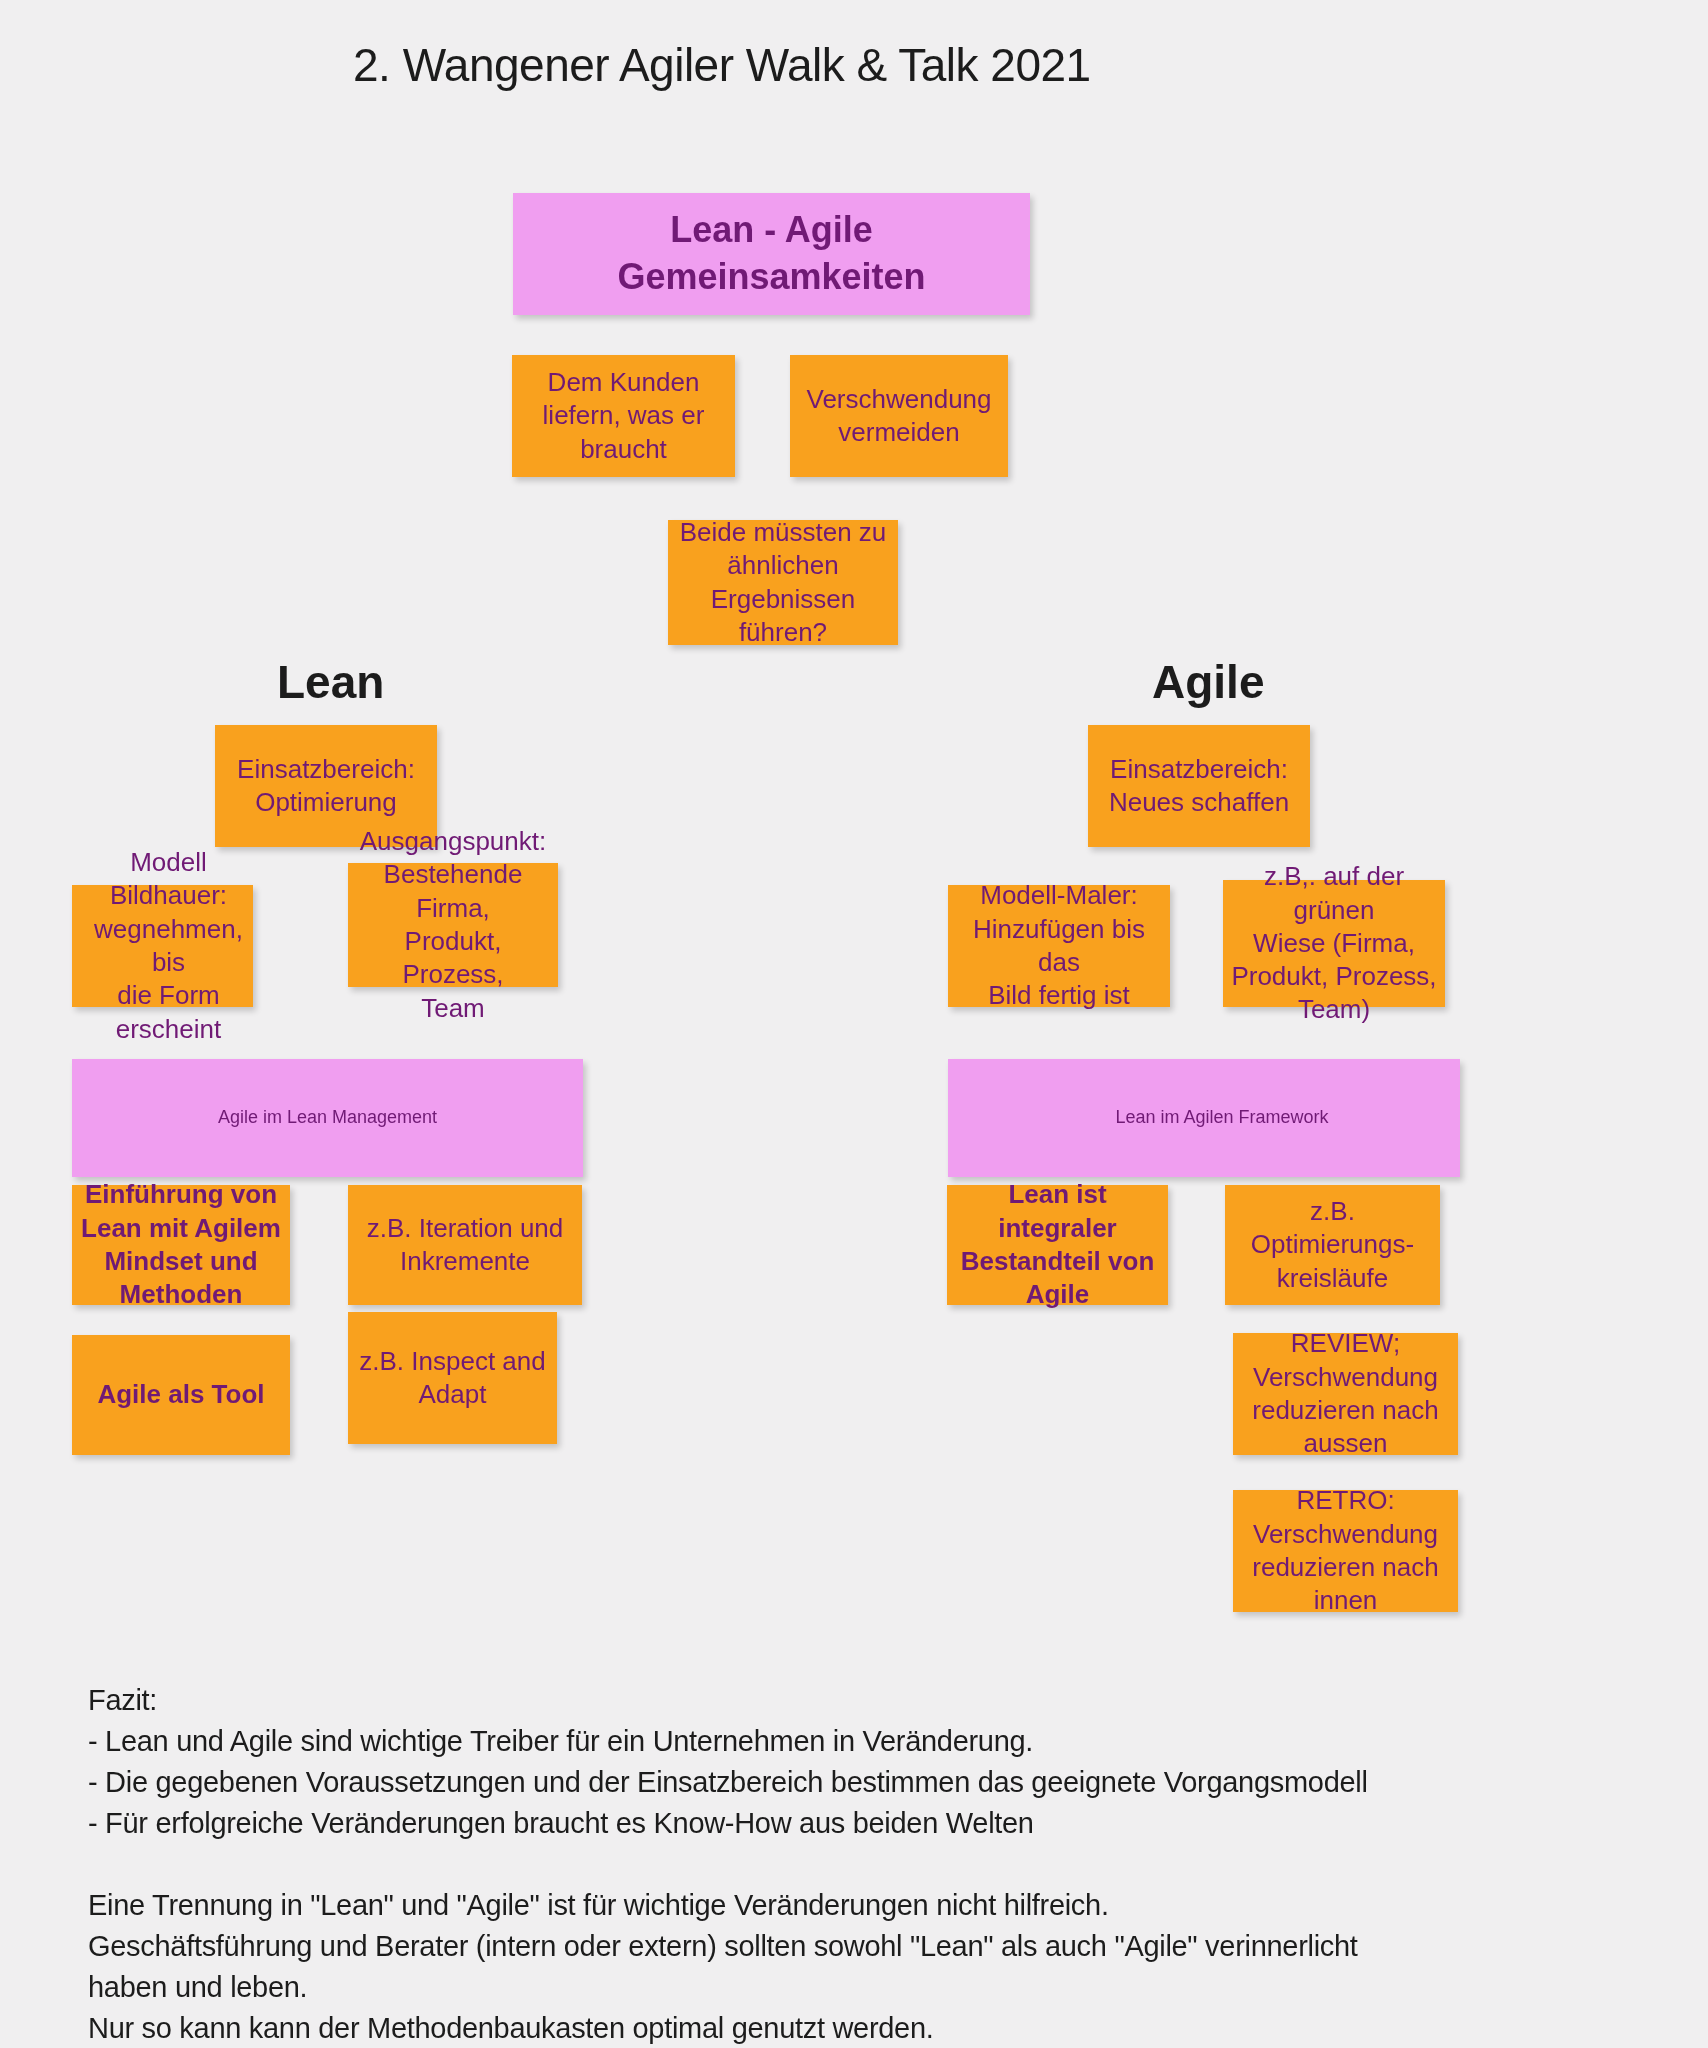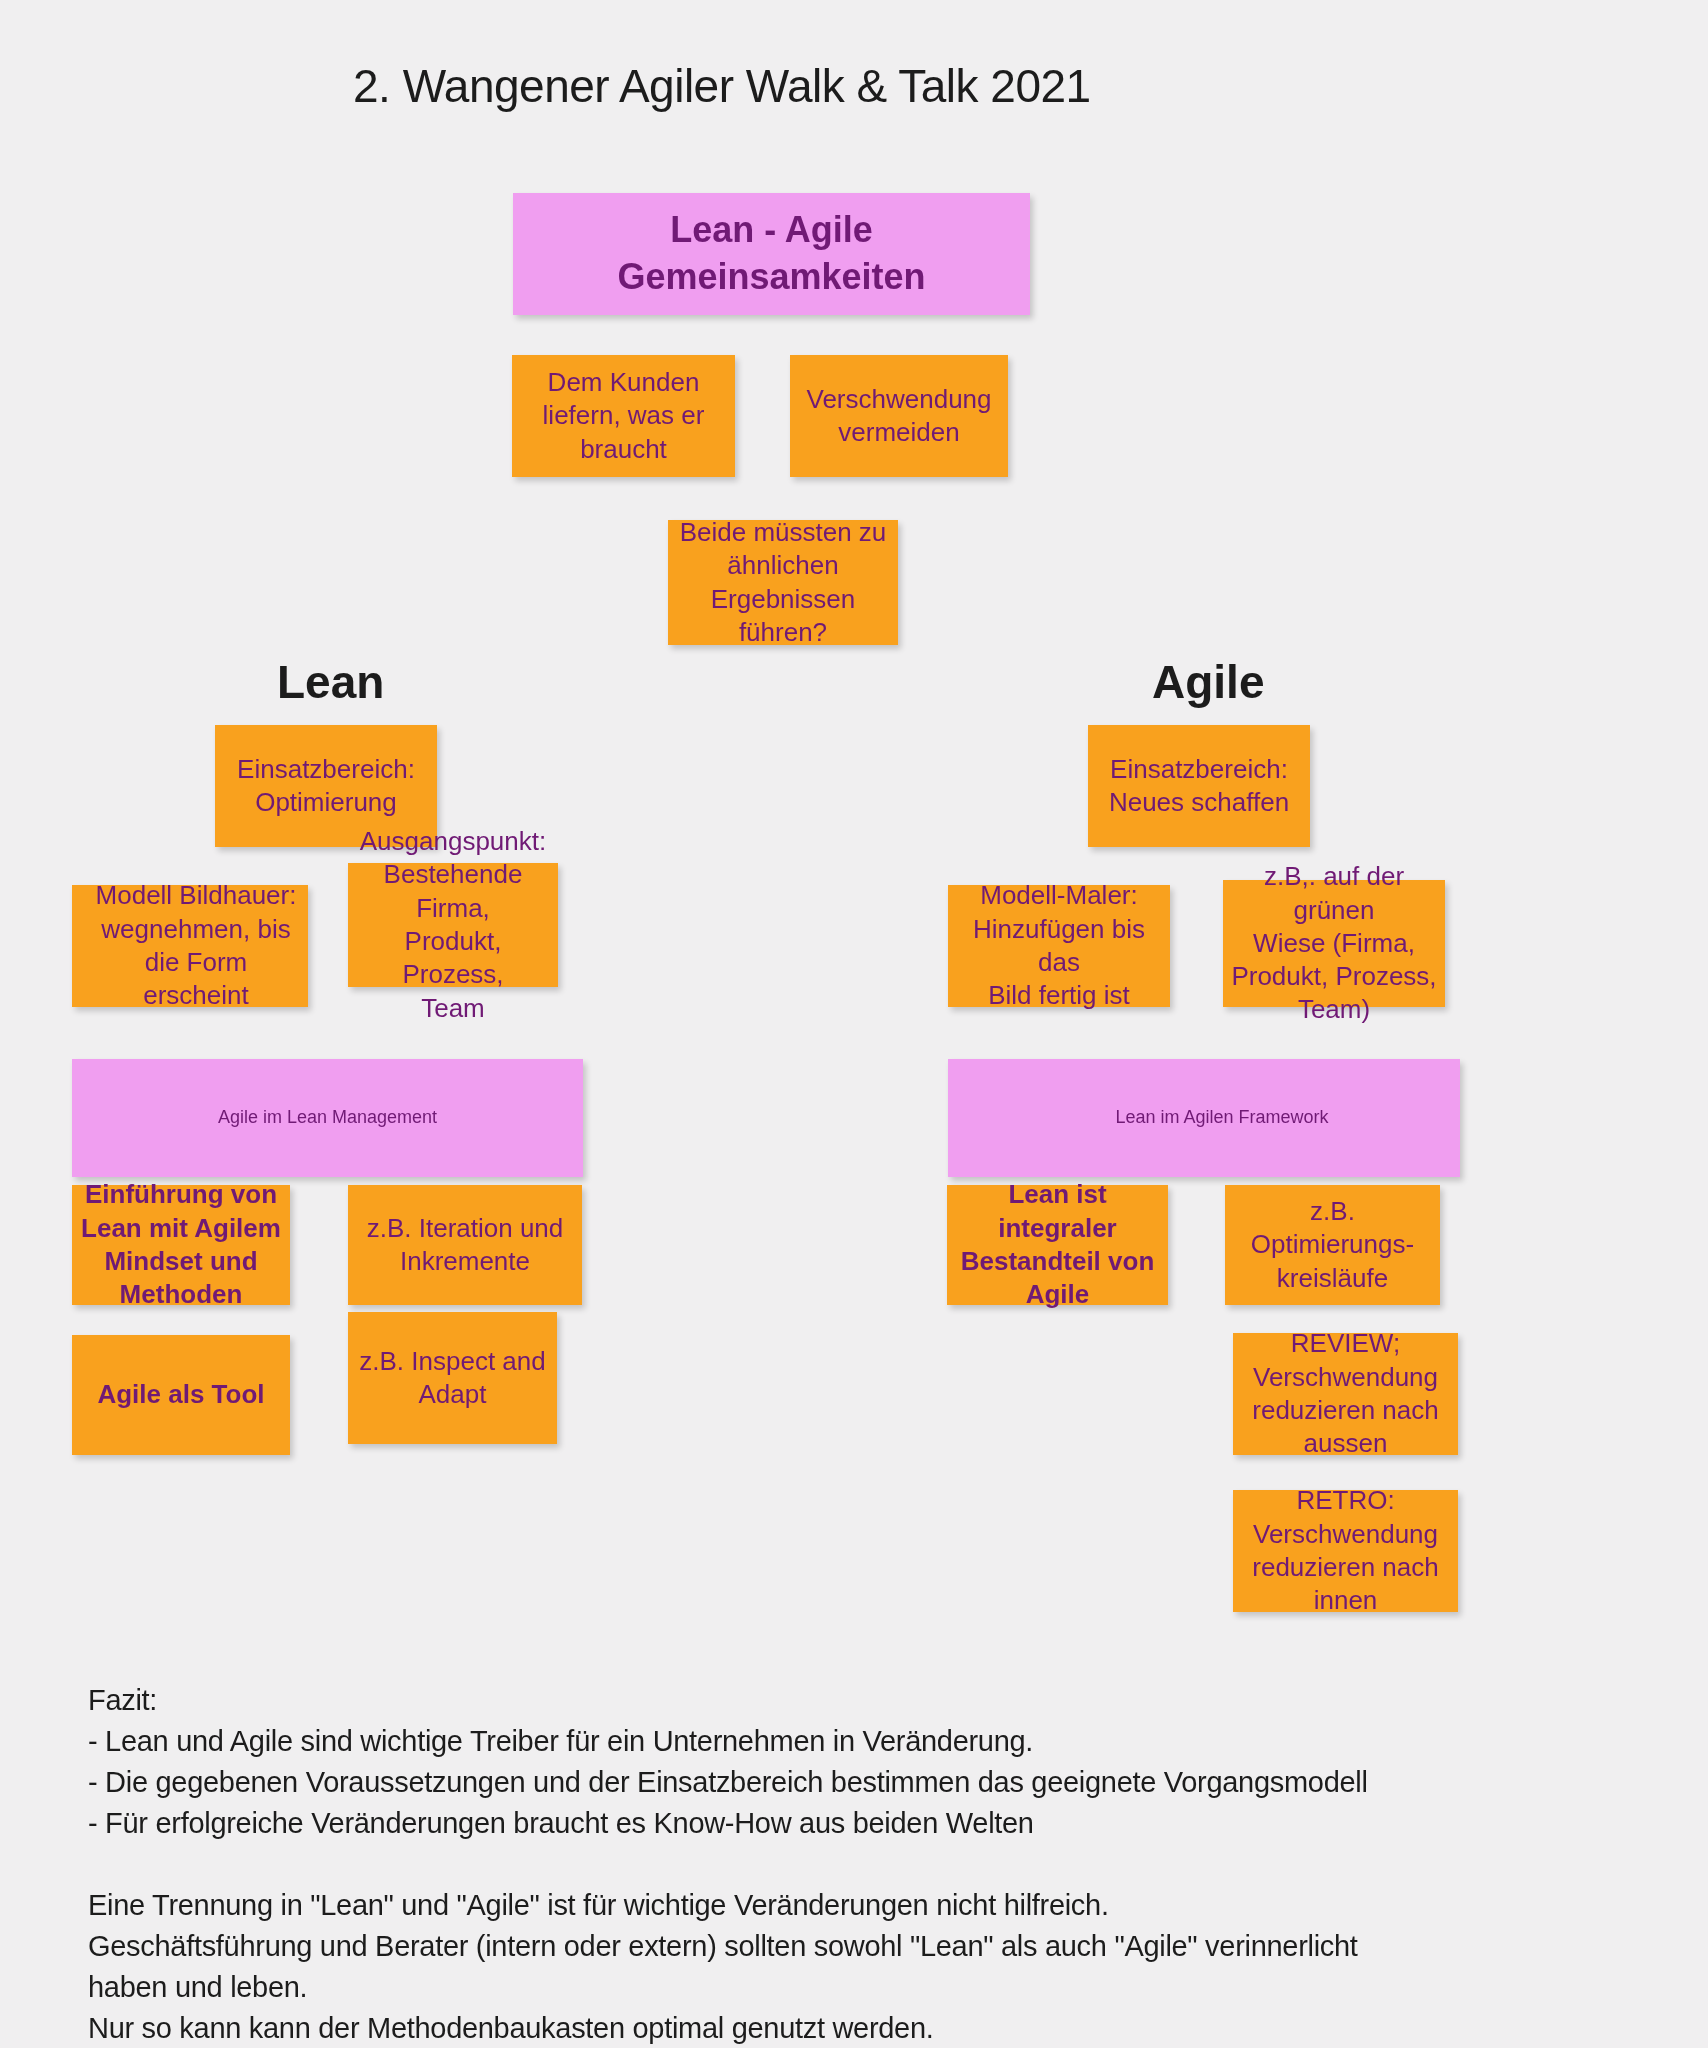--- a/index.html
+++ b/index.html
@@ -16,21 +16,20 @@
     color: #1c1c1c;
   }
   .board-title {
     position: absolute;
     left: 353px;
     top: 38px;
     font-size: 46px;
     font-weight: 400;
     letter-spacing: -0.5px;
     white-space: nowrap;
-    margin-top: 21px;
   }
   .col-heading {
     position: absolute;
     font-size: 46px;
     font-weight: 700;
     white-space: nowrap;
   }
   .sticky {
     position: absolute;
     box-sizing: border-box;
@@ -89,21 +88,21 @@
 ähnlichen
 Ergebnissen
 führen?</div>
 
   <div class="col-heading" style="left:277px; top:655px;">Lean</div>
   <div class="col-heading" style="left:1152px; top:655px;">Agile</div>
 
   <div class="sticky orange" style="left:215px; top:725px; width:222px; height:122px;">Einsatzbereich:
 Optimierung</div>
 
-  <div class="sticky orange" style="left:72px; top:885px; width:236px; height:122px;padding-left:20px;">Modell Bildhauer:
+  <div class="sticky orange" style="left:72px; top:885px; width:181px; height:122px;padding-left:20px;">Modell Bildhauer:
 wegnehmen, bis
 die Form erscheint</div>
 
   <div class="sticky orange" style="left:348px; top:863px; width:210px; height:124px;">Ausgangspunkt:
 Bestehende Firma,
 Produkt, Prozess,
 Team</div>
 
   <div class="sticky pink pink-section" style="left:72px; top:1035px; width:511px; height:118px;">Agile im Lean Management</div>
 

